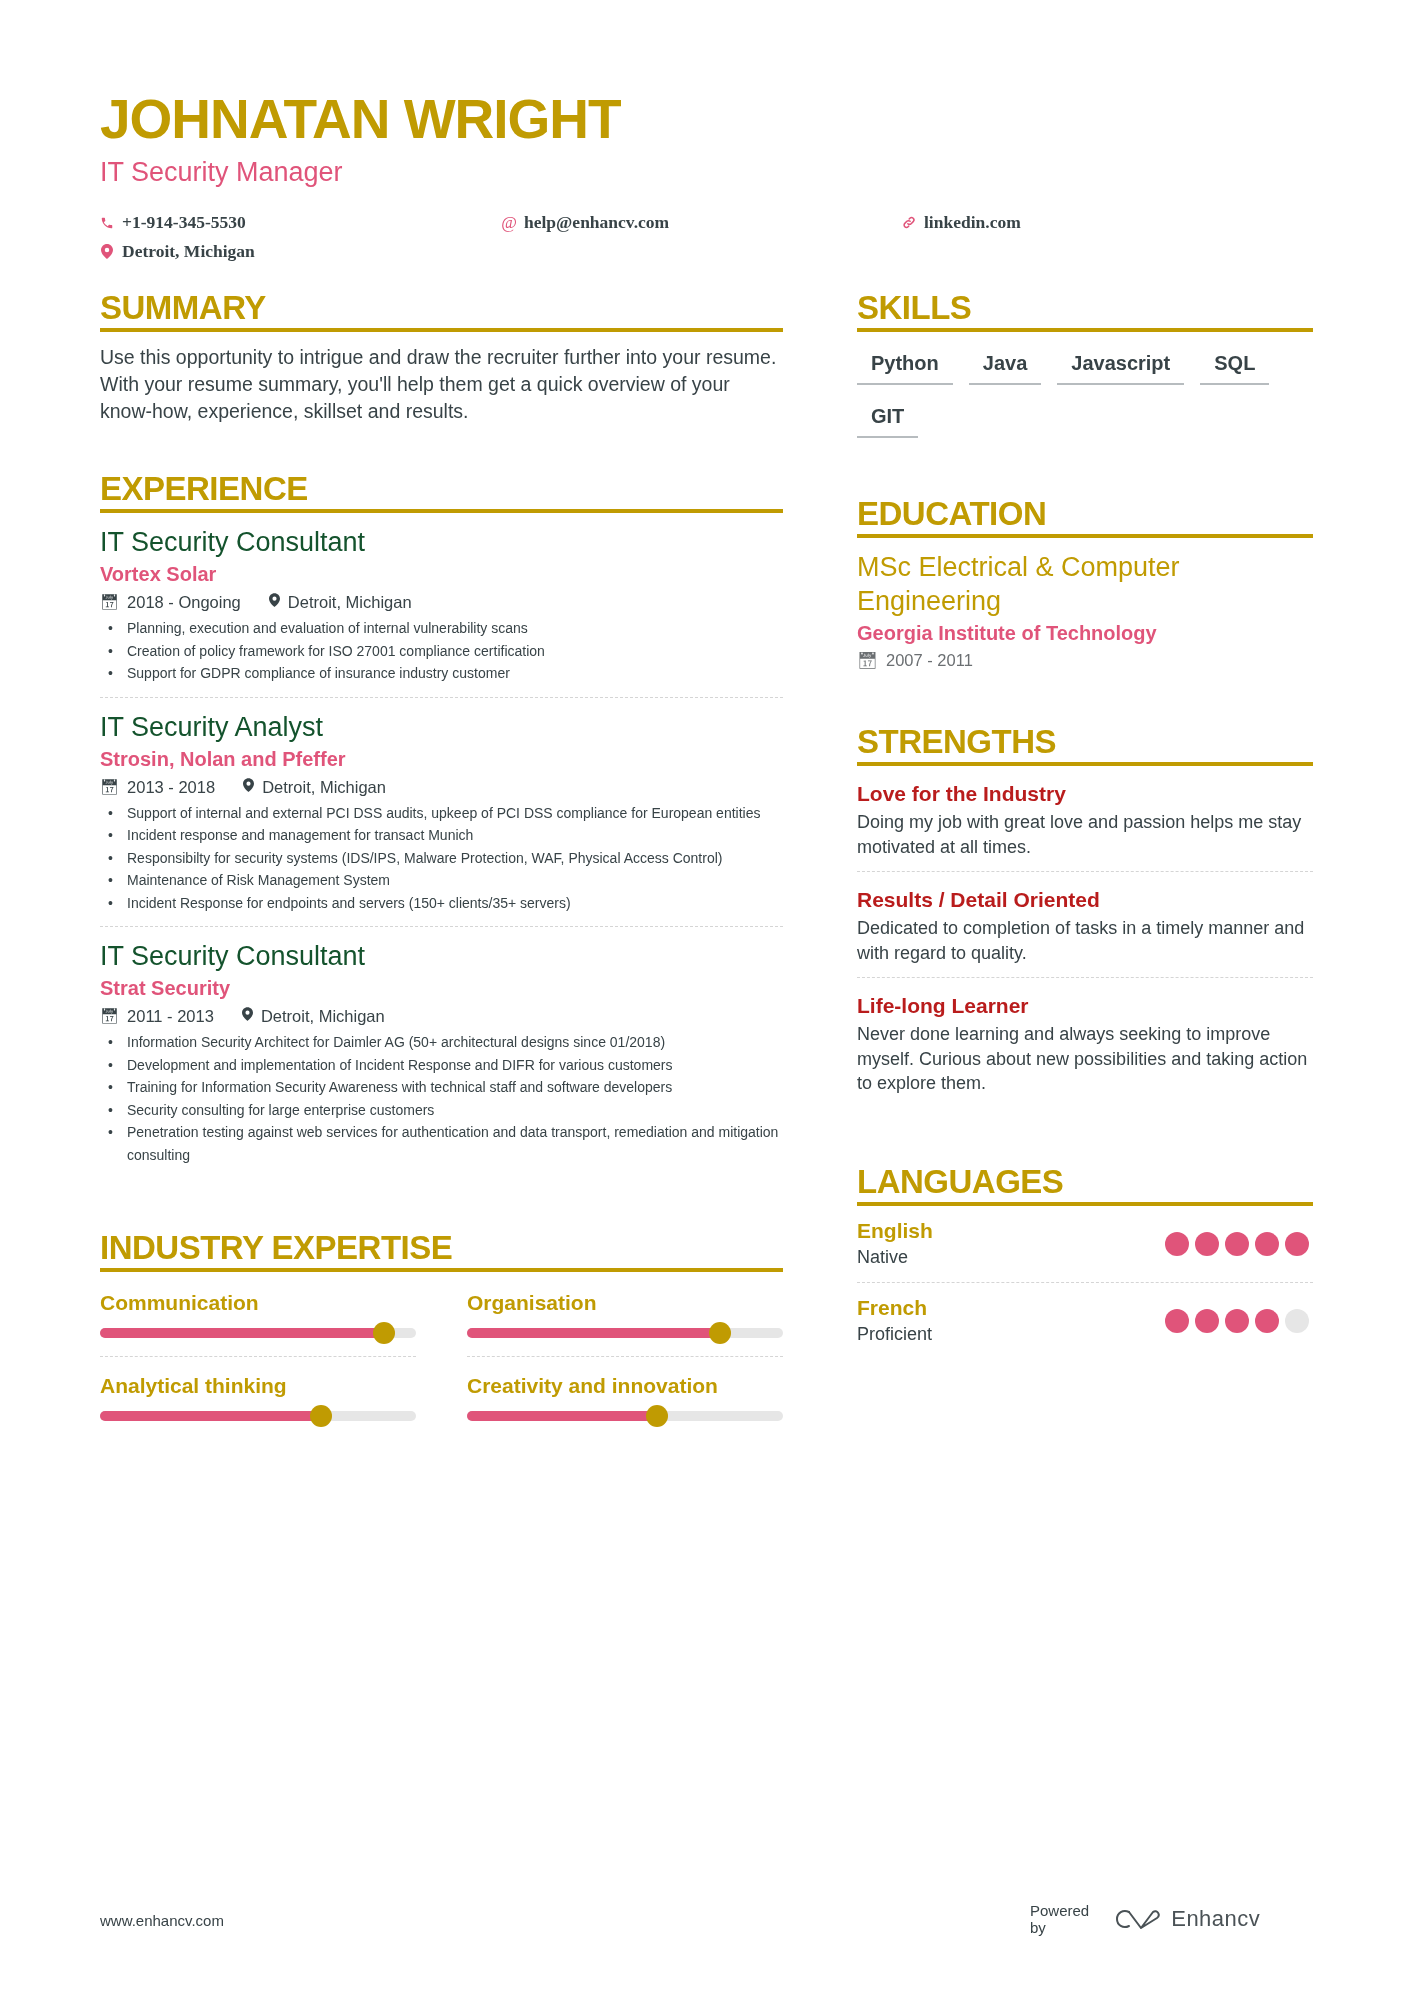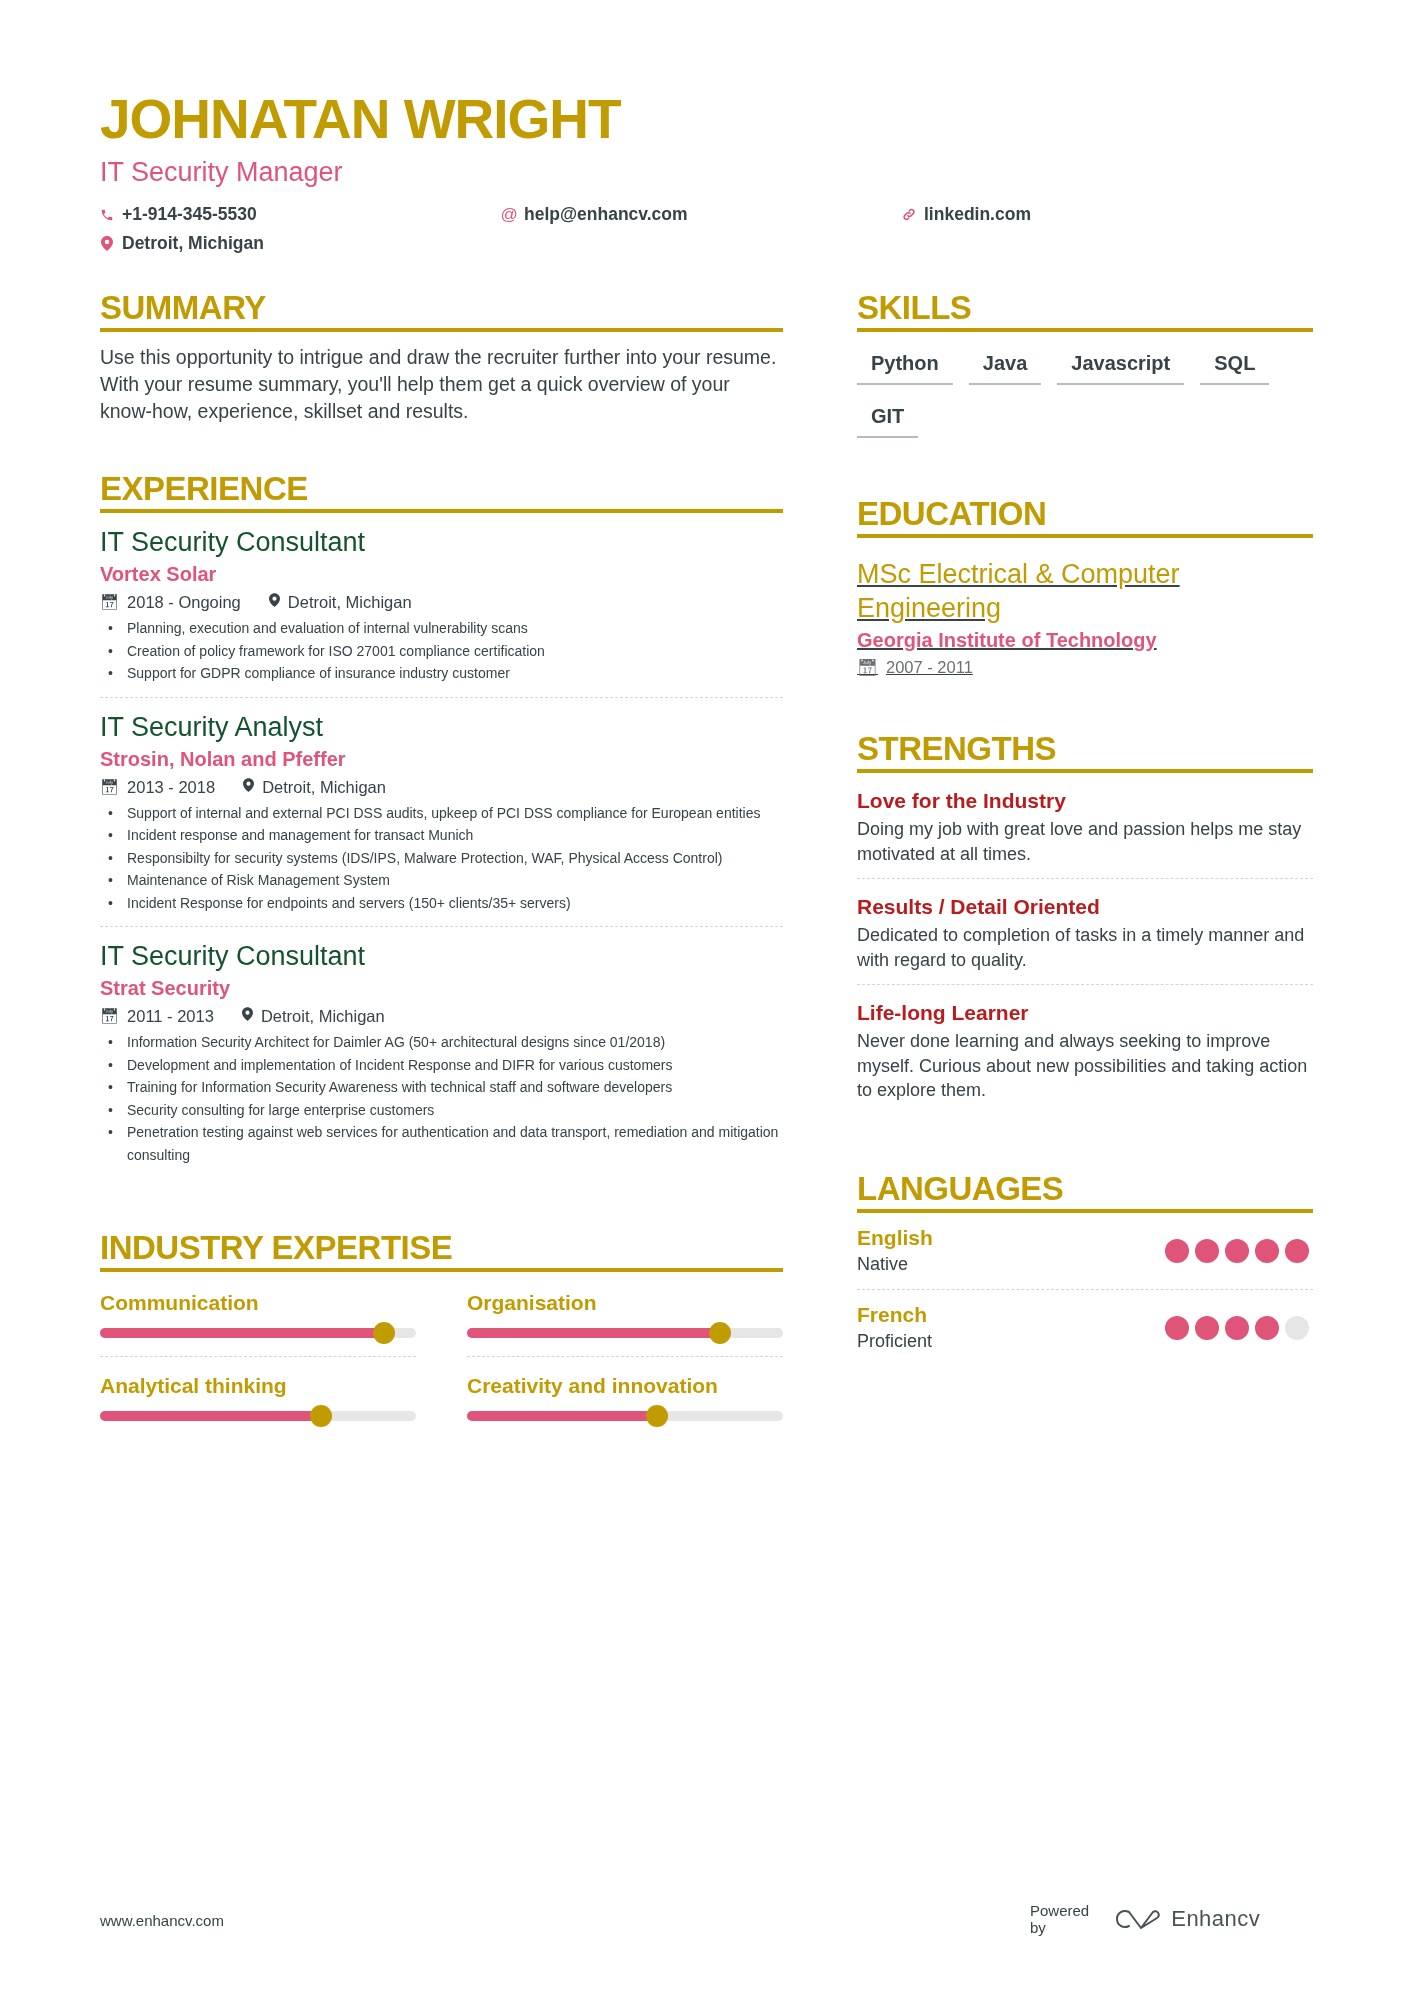--- a/index.html
+++ b/index.html
@@ -13,21 +13,21 @@
     .page { position: absolute; left: 0; top: 0; width: 1128px; height: 1995px; }
 
     
     .header { position: absolute; left: 100px; top: 84px; width: 1220px; }
     .name {
       font-family: "Liberation Sans", sans-serif;
       font-size: 55px; font-weight: 700; color: #c09b02;
       letter-spacing: -1px; line-height: 70px;
     }
     .title { font-size: 27px; color: #e0547a; line-height: 36px; margin-top: 0px; }
-    .contacts { position: relative; height: 70px; margin-top: 8px; }
+    .contacts { position: relative; height: 70px; margin-top: 16px; font-family: Liberation Serif, serif; }
     .contact {
       position: absolute; display: flex; align-items: center; gap: 8px;
       font-size: 17.5px; font-weight: 700; color: #384347;
     }
     .contact .ico { color: #e0547a; font-size: 15px; width: 14px; display: inline-flex; justify-content: center; }
     .c-phone { left: 0; top: 6px; }
     .c-email { left: 402px; top: 6px; }
     .c-link { left: 802px; top: 6px; }
     .c-loc { left: 0; top: 35px; }
 
@@ -69,21 +69,21 @@
 
     
     .skills { display: flex; flex-wrap: wrap; gap: 0px 16px; margin-top: 16px; }
     .skill {
       font-size: 20px; font-weight: 700; color: #384347;
       padding: 4px 14px 8px 14px; border-bottom: 2px solid #b7bcbf;
       margin-bottom: 16px;
     }
 
     
-    .edu { margin-top: 19px; text-decoration: underline; }
+    .edu { margin-top: 12px; }
     .edu-degree { font-size: 27px; color: #c09b02; line-height: 34px; }
     .edu-school { font-size: 20px; font-weight: 700; color: #e0547a; line-height: 30px; }
     .edu-date { font-size: 16.5px; color: #6b6f72; display: flex; gap: 8px; align-items: center; line-height: 24px; }
 
     
     .strength { padding: 14px 0 12px 0; border-bottom: 1px dashed #d5d5d5; }
     .strength:last-child { border-bottom: none; }
     .strength-title { font-size: 21px; font-weight: 700; color: #b91c1c; line-height: 28px; }
     .strength-desc { font-size: 18px; color: #384347; line-height: 24.5px; margin-top: 2px; }
 

